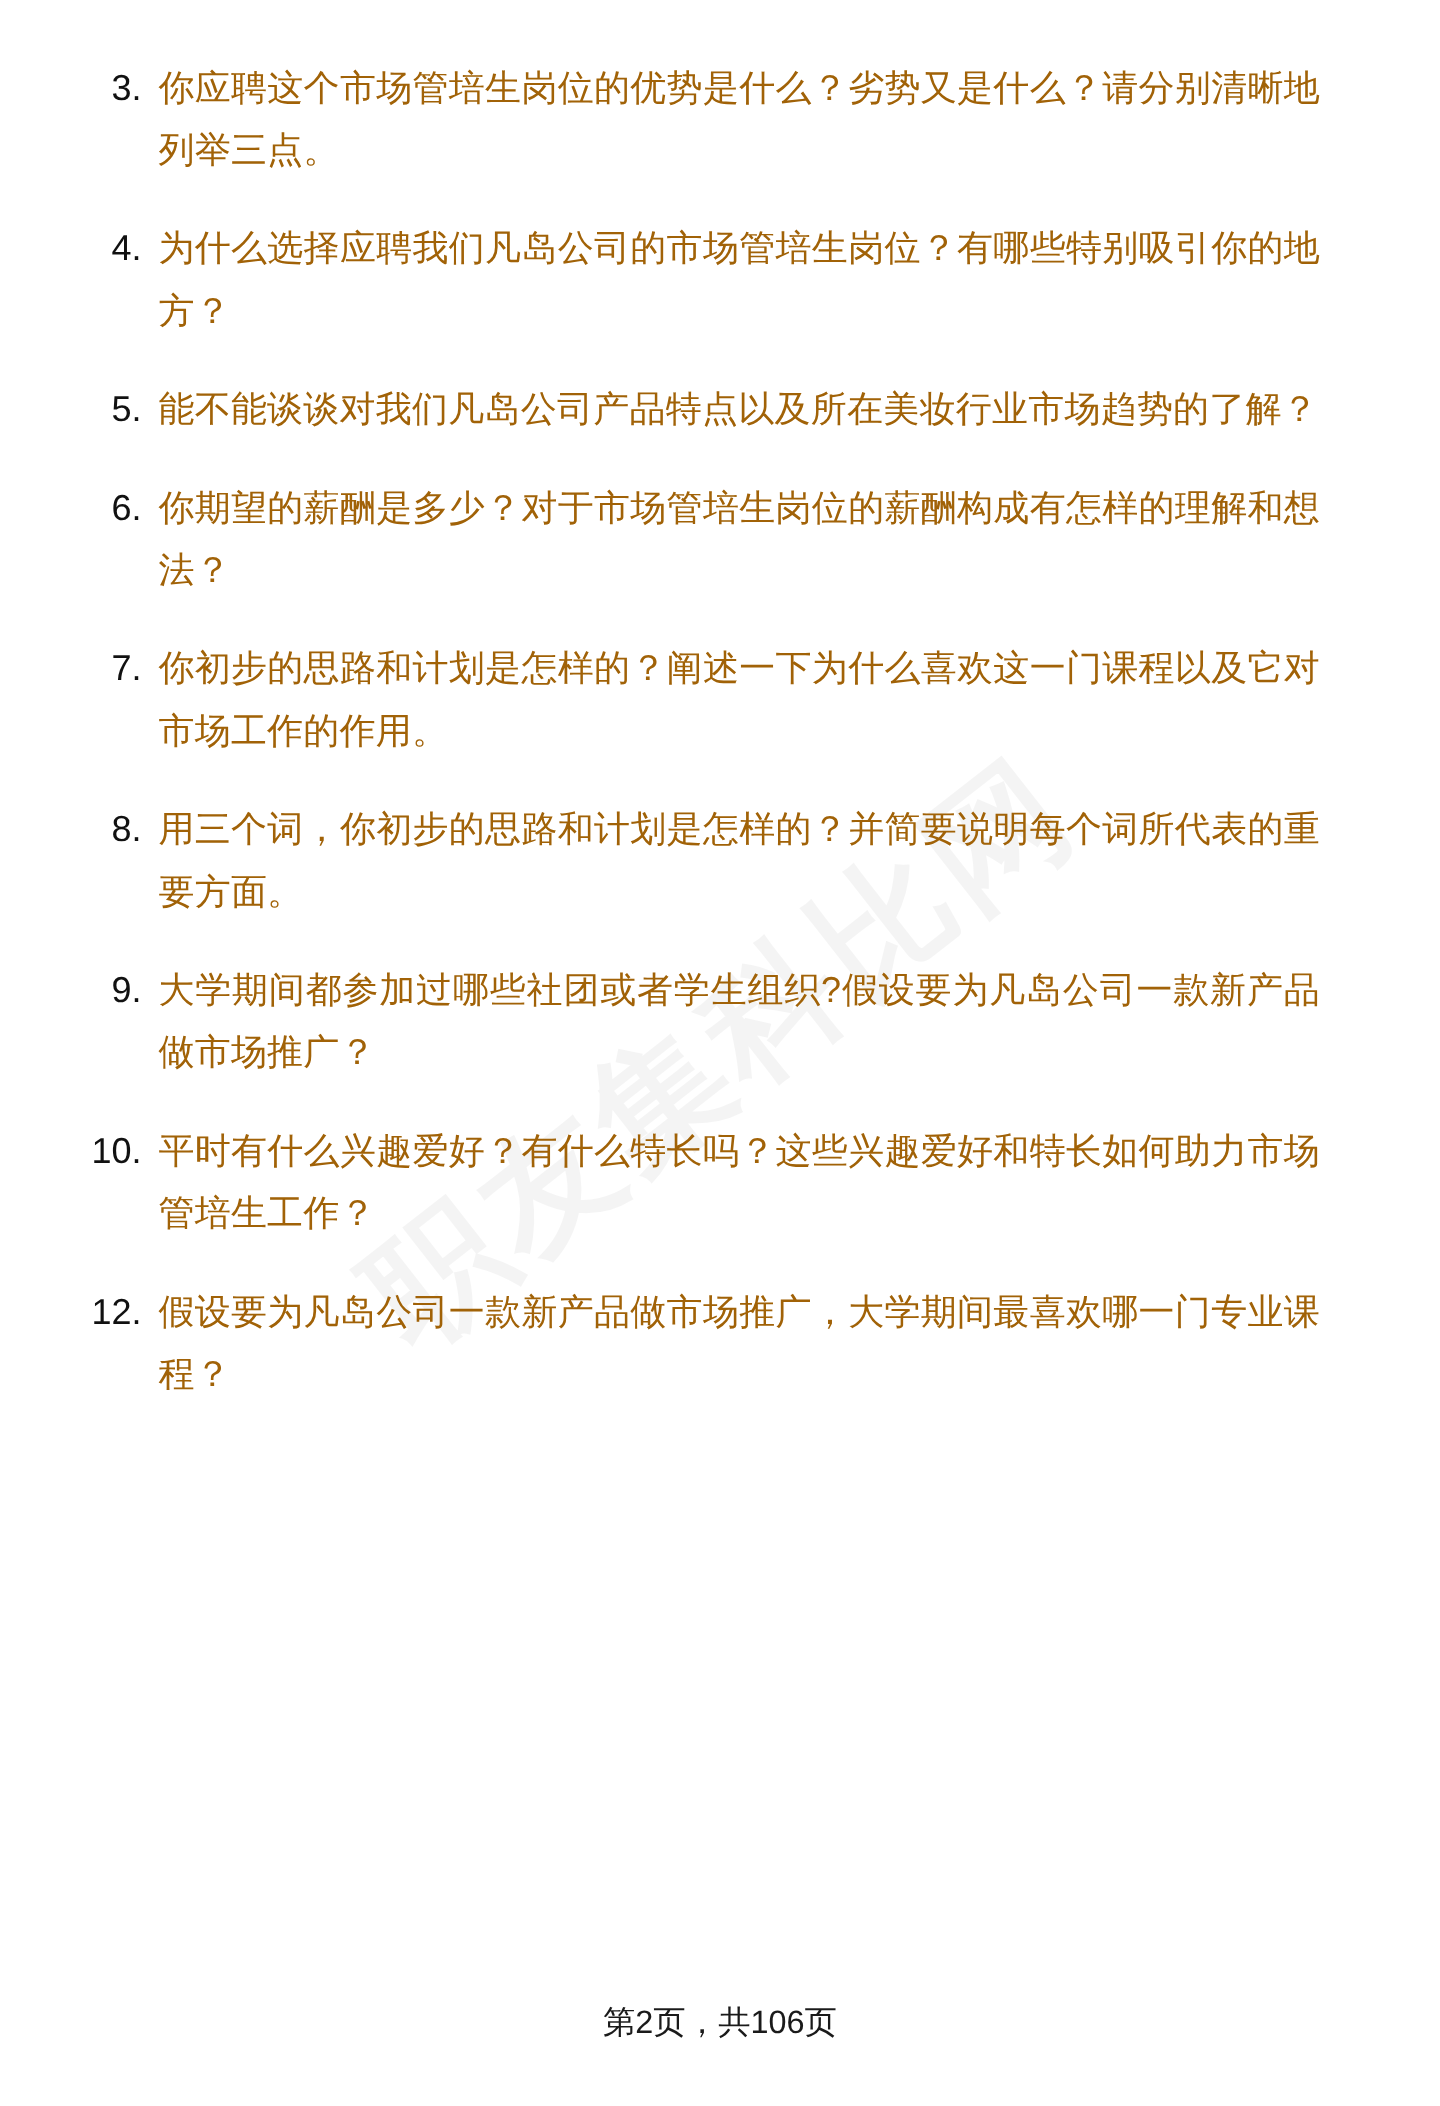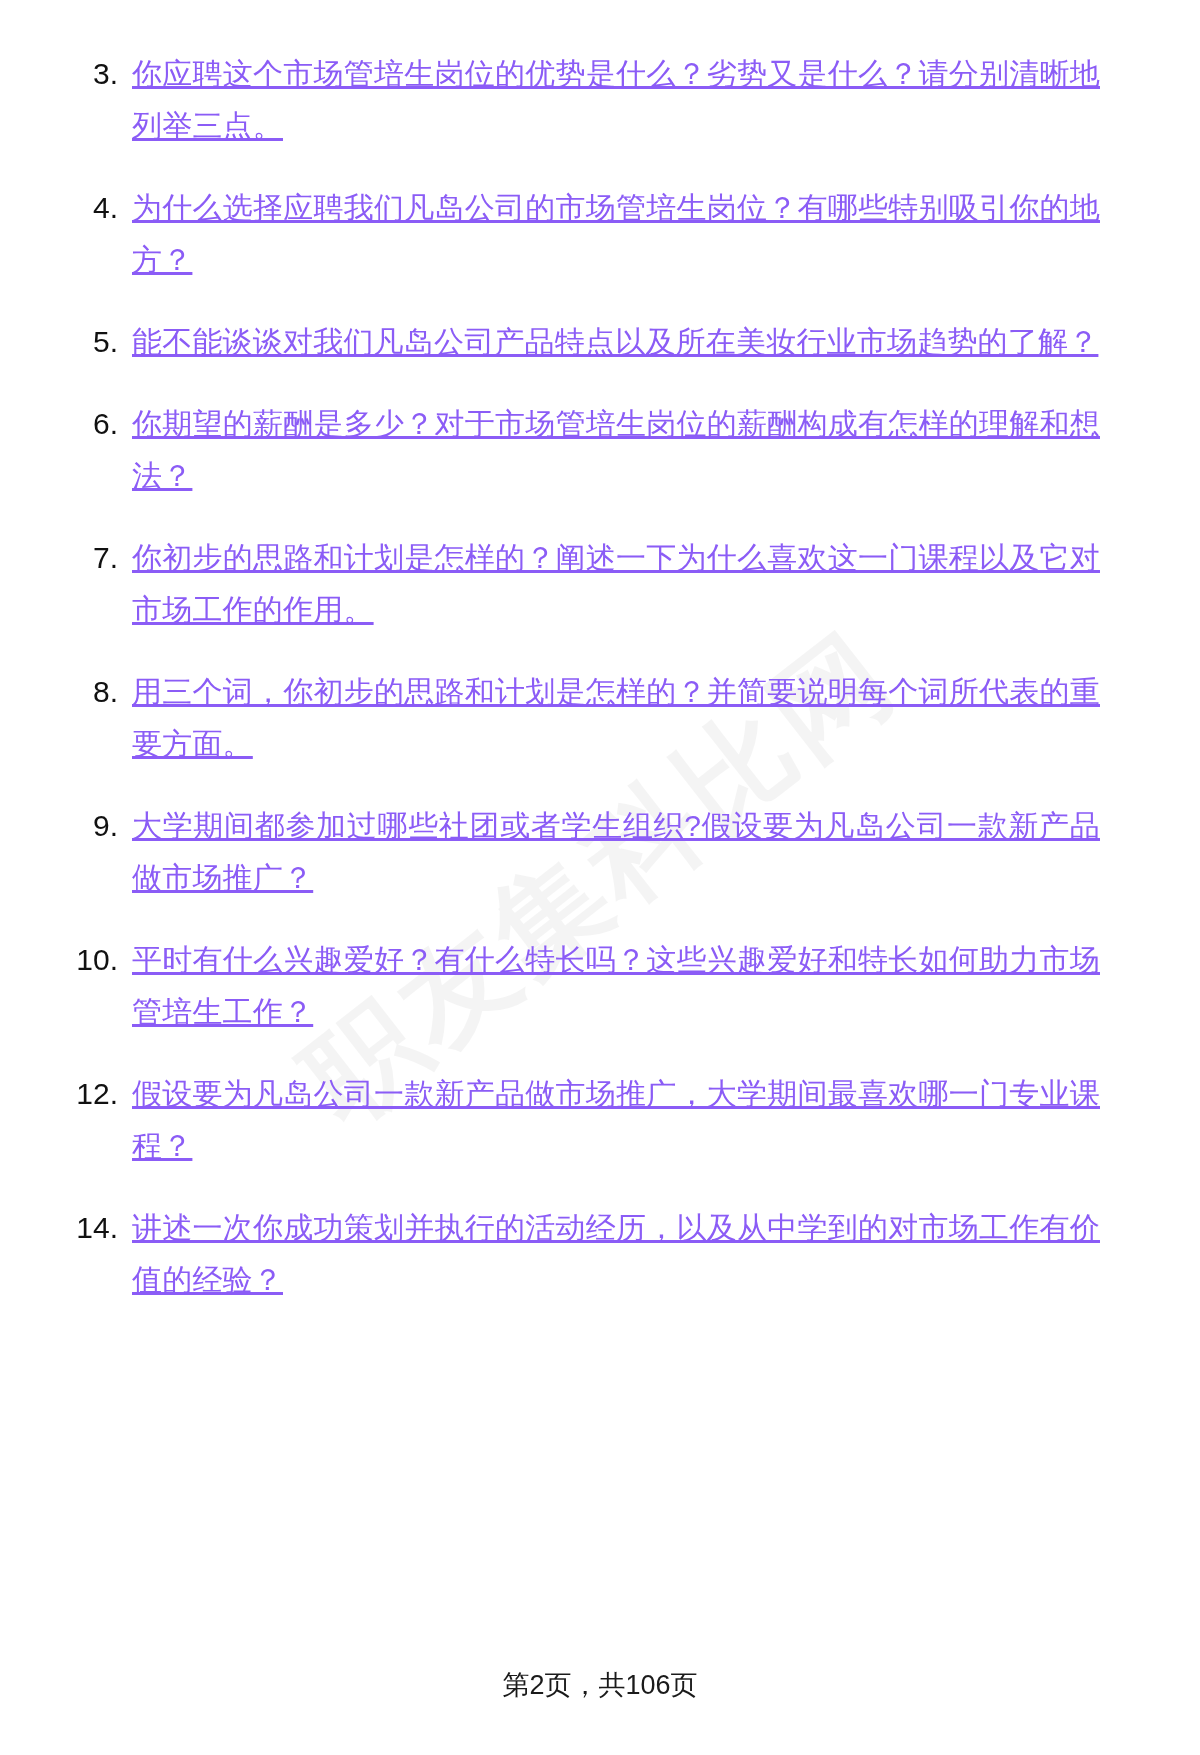--- a/index.html
+++ b/index.html
@@ -70,25 +70,24 @@
     font-size: 30px;
     line-height: 52px;
     color: #111111;
     font-family: "Liberation Sans", sans-serif;
   }
 
   .qa-text {
     flex: 1 1 auto;
     font-size: 30px;
     line-height: 52px;
-    color: #8b5cf6;
+    color: #a16207;
     text-align: justify;
     letter-spacing: 0.2px;
     font-family: "Liberation Sans", sans-serif;
-    text-decoration: underline;
   }
 
   .footer {
     position: absolute;
     left: 0;
     bottom: 52px;
     width: 1200px;
     text-align: center;
     font-size: 27px;
     color: #1a1a1a;
@@ -147,22 +146,18 @@
       <div class="qa-text">平时有什么兴趣爱好？有什么特长吗？这些兴趣爱好和特长如何助力市场管培生工作？</div>
     </li>
 
 
     <li class="qa-item">
       <div class="qa-num">12.</div>
       <div class="qa-text">假设要为凡岛公司一款新产品做市场推广，大学期间最喜欢哪一门专业课程？</div>
     </li>
 
 
-    <li class="qa-item">
-      <div class="qa-num">14.</div>
-      <div class="qa-text">讲述一次你成功策划并执行的活动经历，以及从中学到的对市场工作有价值的经验？</div>
-    </li>
 
   </ul>
 
   <div class="footer">第2页，共106页</div>
 
 </div>
 
 </body></html>

